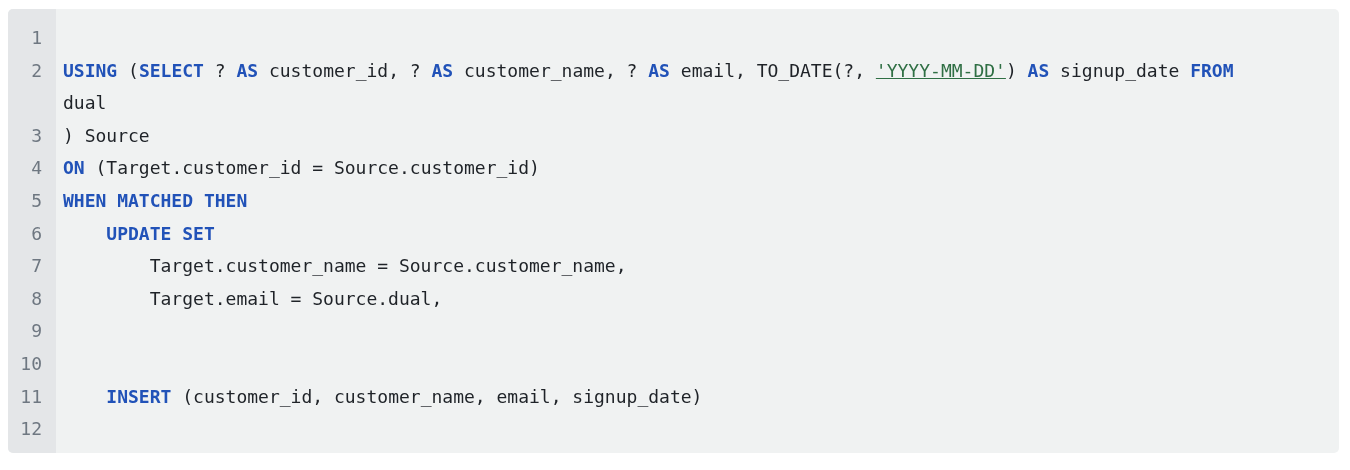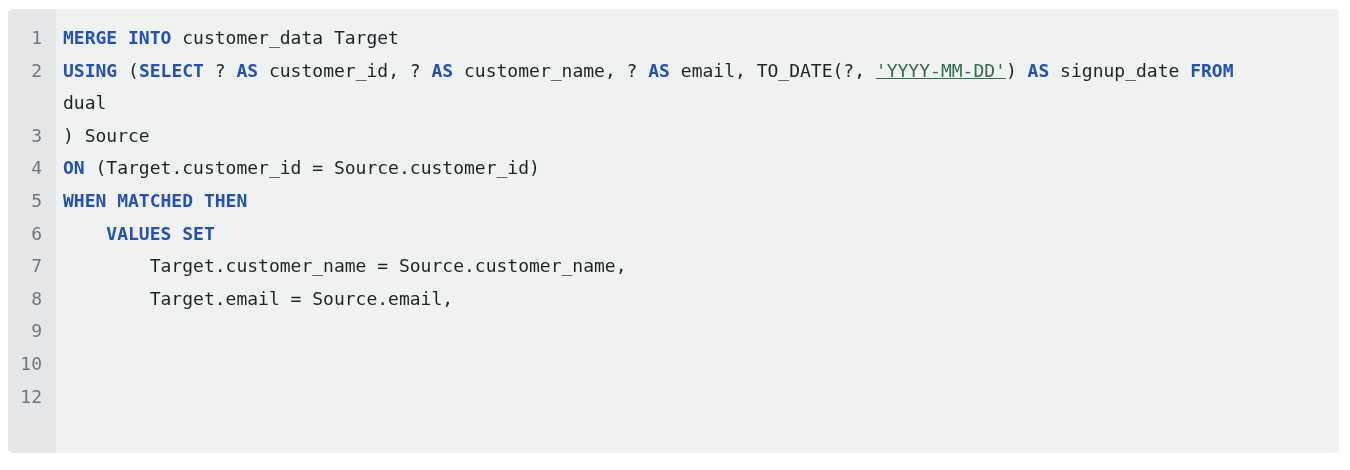--- a/index.html
+++ b/index.html
@@ -24,26 +24,27 @@
   .code { padding-left: 7px; }
   .kw { color: #2152b8; font-weight: bold; }
   .str { color: #2f6f44; text-decoration: underline; }
 </style>
 </head>
 <body>
 
 <div class="code-block">
   <div class="gutter"></div>
   <div class="lines" id="lines">
-      <div class="line"><span class="ln">1</span><span class="code"><span class="kw">MERGE INTO</span><span> customer_data Target</span></span></div>
+      <div class="line"><span class="ln">1</span></div>
       <div class="line"><span class="ln">2</span><span class="code"><span class="kw">USING</span><span> (</span><span class="kw">SELECT</span><span> ? </span><span class="kw">AS</span><span> customer_id, ? </span><span class="kw">AS</span><span> customer_name, ? </span><span class="kw">AS</span><span> email, TO_DATE(?, </span><span class="str">'YYYY-MM-DD'</span><span>) </span><span class="kw">AS</span><span> signup_date </span><span class="kw">FROM</span></span></div>
       <div class="line"><span class="ln"></span><span class="code"><span>dual</span></span></div>
       <div class="line"><span class="ln">3</span><span class="code"><span>) Source</span></span></div>
       <div class="line"><span class="ln">4</span><span class="code"><span class="kw">ON</span><span> (Target.customer_id = Source.customer_id)</span></span></div>
       <div class="line"><span class="ln">5</span><span class="code"><span class="kw">WHEN MATCHED THEN</span></span></div>
-      <div class="line"><span class="ln">6</span><span class="code"><span>    </span><span class="kw">VALUES SET</span></span></div>
+      <div class="line"><span class="ln">6</span><span class="code"><span>    </span><span class="kw">UPDATE SET</span></span></div>
       <div class="line"><span class="ln">7</span><span class="code"><span>        Target.customer_name = Source.customer_name,</span></span></div>
-      <div class="line"><span class="ln">8</span><span class="code"><span>        Target.email = Source.email,</span></span></div>
+      <div class="line"><span class="ln">8</span><span class="code"><span>        Target.email = Source.dual,</span></span></div>
       <div class="line"><span class="ln">9</span></div>
       <div class="line"><span class="ln">10</span></div>
+      <div class="line"><span class="ln">11</span><span class="code"><span>    </span><span class="kw">INSERT</span><span> (customer_id, customer_name, email, signup_date)</span></span></div>
       <div class="line"><span class="ln">12</span></div>
     </div>
 </div>
 
 </body></html>

